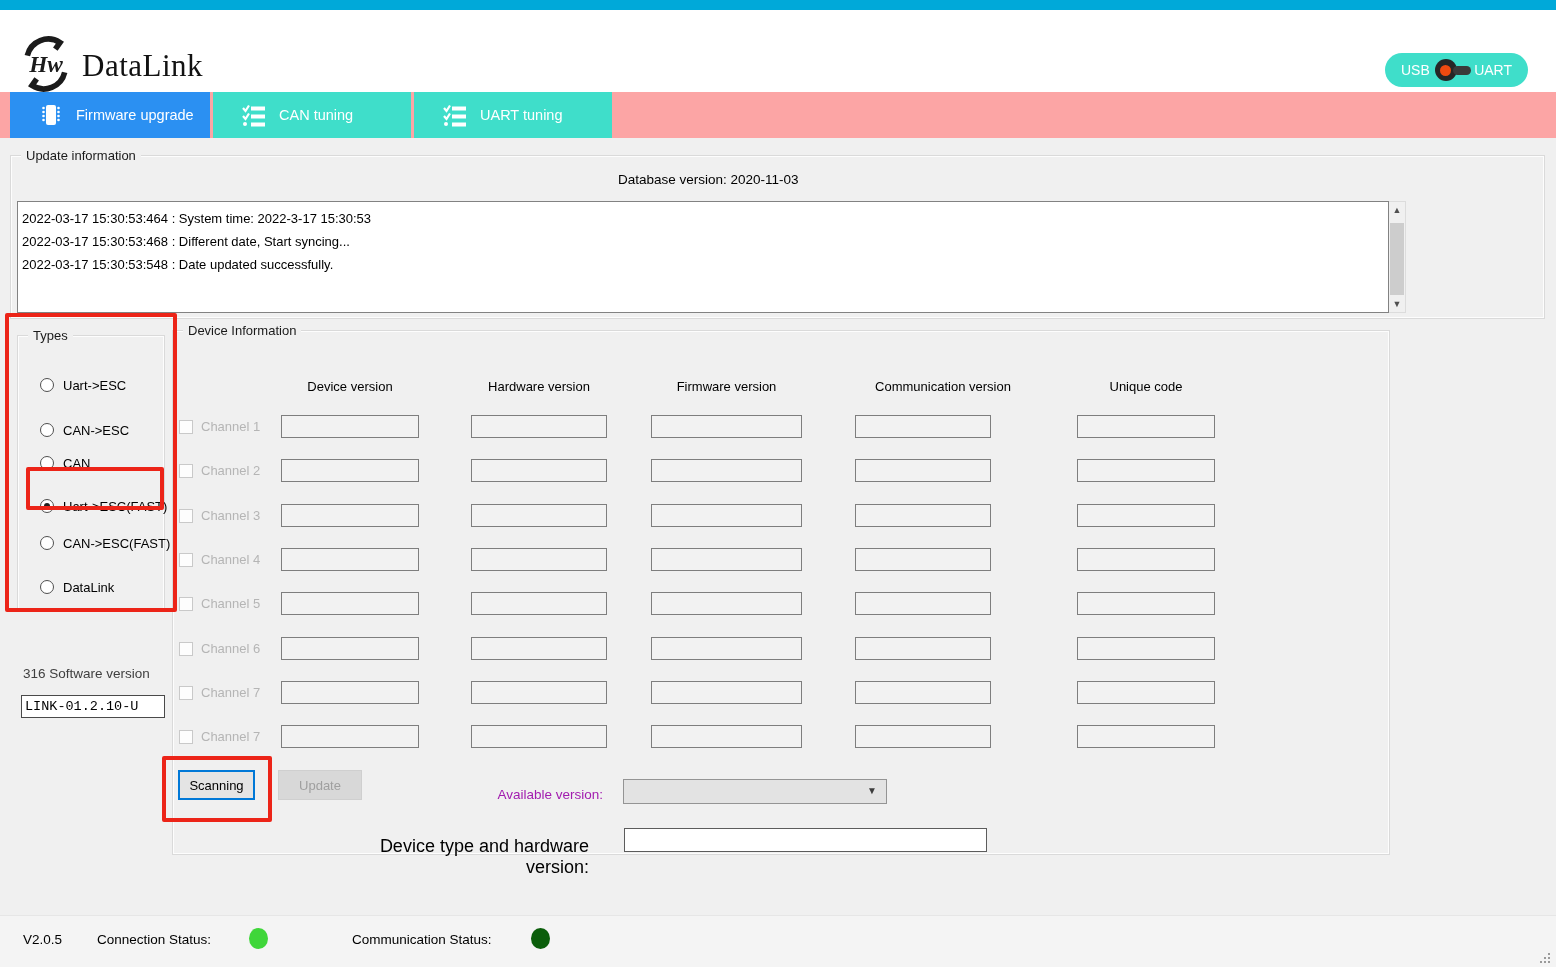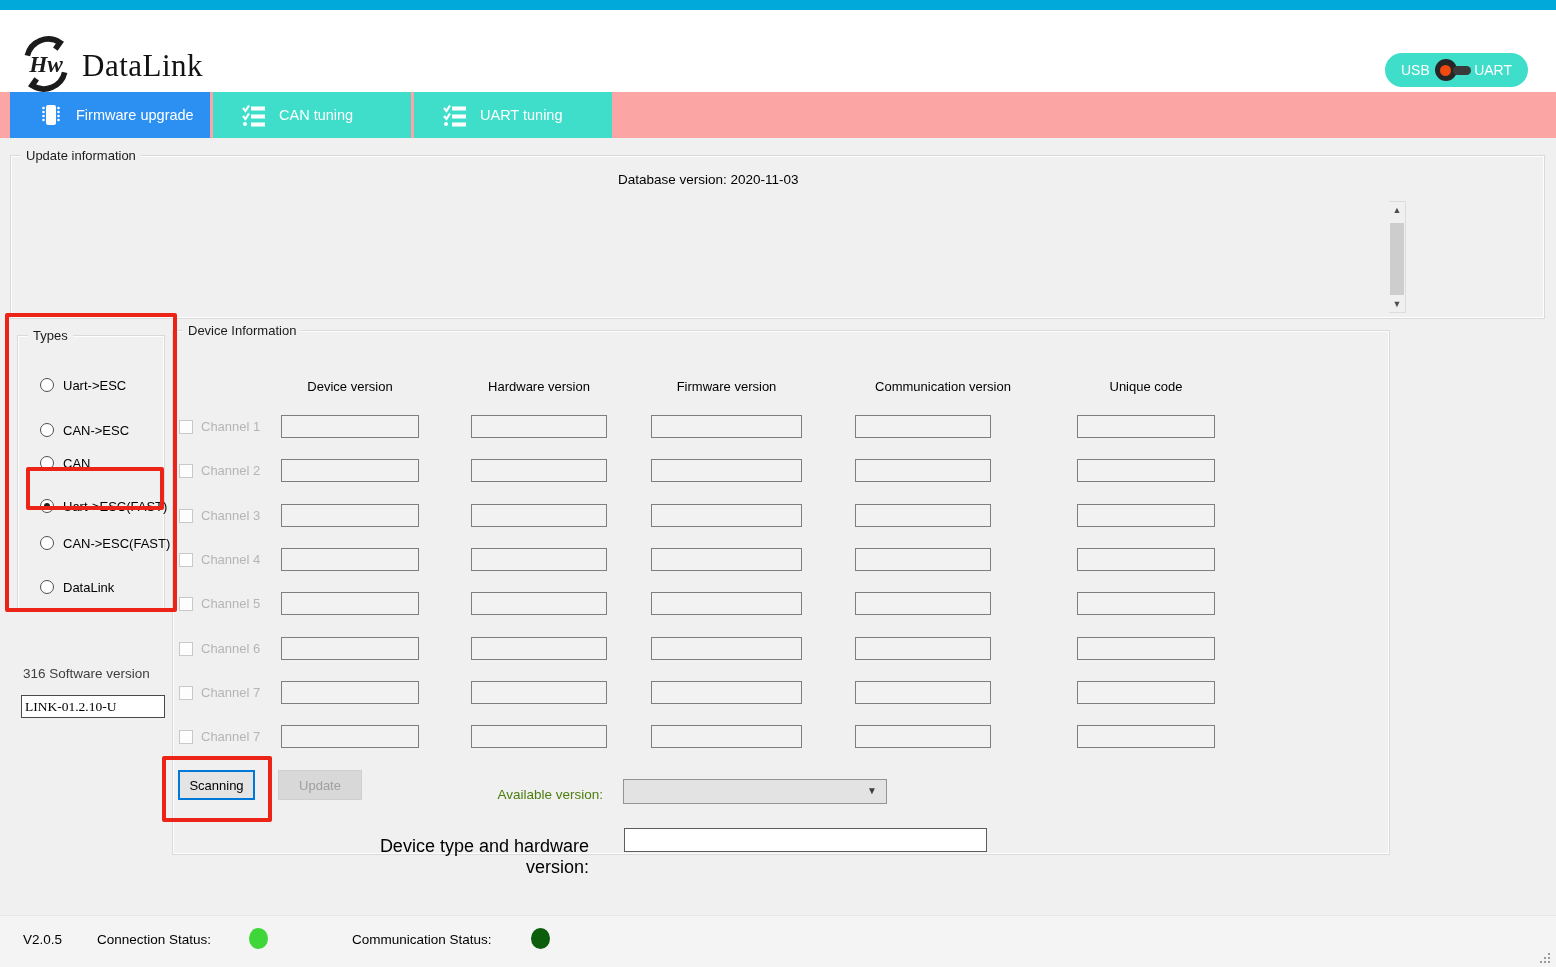--- a/index.html
+++ b/index.html
@@ -66,38 +66,38 @@
   .g-types { left:17px; top:197px; width:148px; height:275px; }
   .radio-row { position:absolute; left:22px; display:flex; align-items:center; gap:9px; height:20px; cursor:pointer;margin-top:12px; }
   .radio { width:14px; height:14px; border:1px solid #4f4f4f; border-radius:50%; background:#fff; position:relative; flex:0 0 auto; }
   .radio-row.selected .radio::after { content:""; position:absolute; left:3px; top:3px; width:6px; height:6px;
                border-radius:50%; background:#1f1f1f; }
   .radio-label { font-size:13px; color:#000; white-space:nowrap; }
 
   
   .swver-label { position:absolute; left:23px; top:528px; font-size:13.5px; color:#404040; }
   .swver-input { position:absolute; left:21px; top:557px; width:144px; height:23px; background:#fff;
-                 border:1px solid #4a4a4a; font-size:13.5px; font-family:Liberation Serif, serif;
+                 border:1px solid #4a4a4a; font-size:13.5px; font-family:Liberation Mono, monospace;
                  color:#000; padding:0 3px; }
 
   
   .g-device { left:172px; top:192px; width:1218px; height:525px; }
   .col-header { position:absolute; top:48px; font-size:13px; color:#000; text-align:center; }
   .ch-row { position:absolute; left:0; width:100%; height:24px;padding-left:28px; }
   .cb { position:absolute; left:6px; top:5px; width:14px; height:14px; background:#fdfdfd;
         border:1px solid #C9C9C9; cursor:pointer; }
   .ch-label { position:absolute; left:28px; top:4px; font-size:13px; color:#B5B5B5; }
   .cell { position:absolute; top:0; height:23px; background:#F2F2F2; border:1px solid #7E7E7E; cursor:text; }
 
   .btn-scan { position:absolute; left:5px; top:439px; width:77px; height:30px; background:#E4E4E4;
               border:2px solid #0078D7; font-size:13px; color:#000; font-family:"Liberation Sans",sans-serif;
               cursor:pointer; }
   .btn-update { position:absolute; left:105px; top:439px; width:84px; height:30px; background:#D8D8D8;
               border:1px solid #CFCFCF; font-size:13px; color:#9F9F9F; font-family:"Liberation Sans",sans-serif; }
-  .avail-label { position:absolute; left:250px; top:456px; width:180px; text-align:right; font-size:13.5px; color:#4d7c0f; }
+  .avail-label { position:absolute; left:250px; top:456px; width:180px; text-align:right; font-size:13.5px; color:#a21caf; }
   .combo { position:absolute; left:450px; top:448px; width:264px; height:25px; background:#E3E3E3;
            border:1px solid #949494; cursor:pointer; }
   .combo .chev { position:absolute; right:9px; top:5px; color:#3c3c3c; font-size:10px; }
   .devtype-label { position:absolute; left:162px; top:505px; width:254px; text-align:right; font-size:18px; color:#000; }
   .devtype-input { position:absolute; left:451px; top:497px; width:363px; height:24px; background:#fff;
            border:1px solid #5c5c5c; font-size:13px; padding:0 4px; font-family:"Liberation Sans",sans-serif; }
 
   
   .ann { position:absolute; border:4px solid #EC2418; border-radius:2px; pointer-events:none; z-index:50; }
   .ann-types    { left:5px;  top:175px; width:172px; height:299px; }
@@ -184,20 +184,25 @@
       </svg>
       <span>UART tuning</span>
     </div>
   </div>
 
   <div class="content">
 
     <div class="groupbox g-update">
       <span class="grouplabel">Update information</span>
       <div class="dbver">Database version: 2020-11-03</div>
+      <div class="logbox">
+        <div class="logline">2022-03-17 15:30:53:464 : System time: 2022-3-17 15:30:53</div>
+        <div class="logline">2022-03-17 15:30:53:468 : Different date, Start syncing...</div>
+        <div class="logline">2022-03-17 15:30:53:548 : Date updated successfully.</div>
+      </div>
       <div class="scrollbar">
         <div class="sb-arrow sb-up">▲</div>
         <div class="sb-thumb"></div>
         <div class="sb-arrow sb-down">▼</div>
       </div>
     </div>
 
     <div class="groupbox g-types">
       <span class="grouplabel">Types</span>
       <div class="radio-row" style="top:27px">

